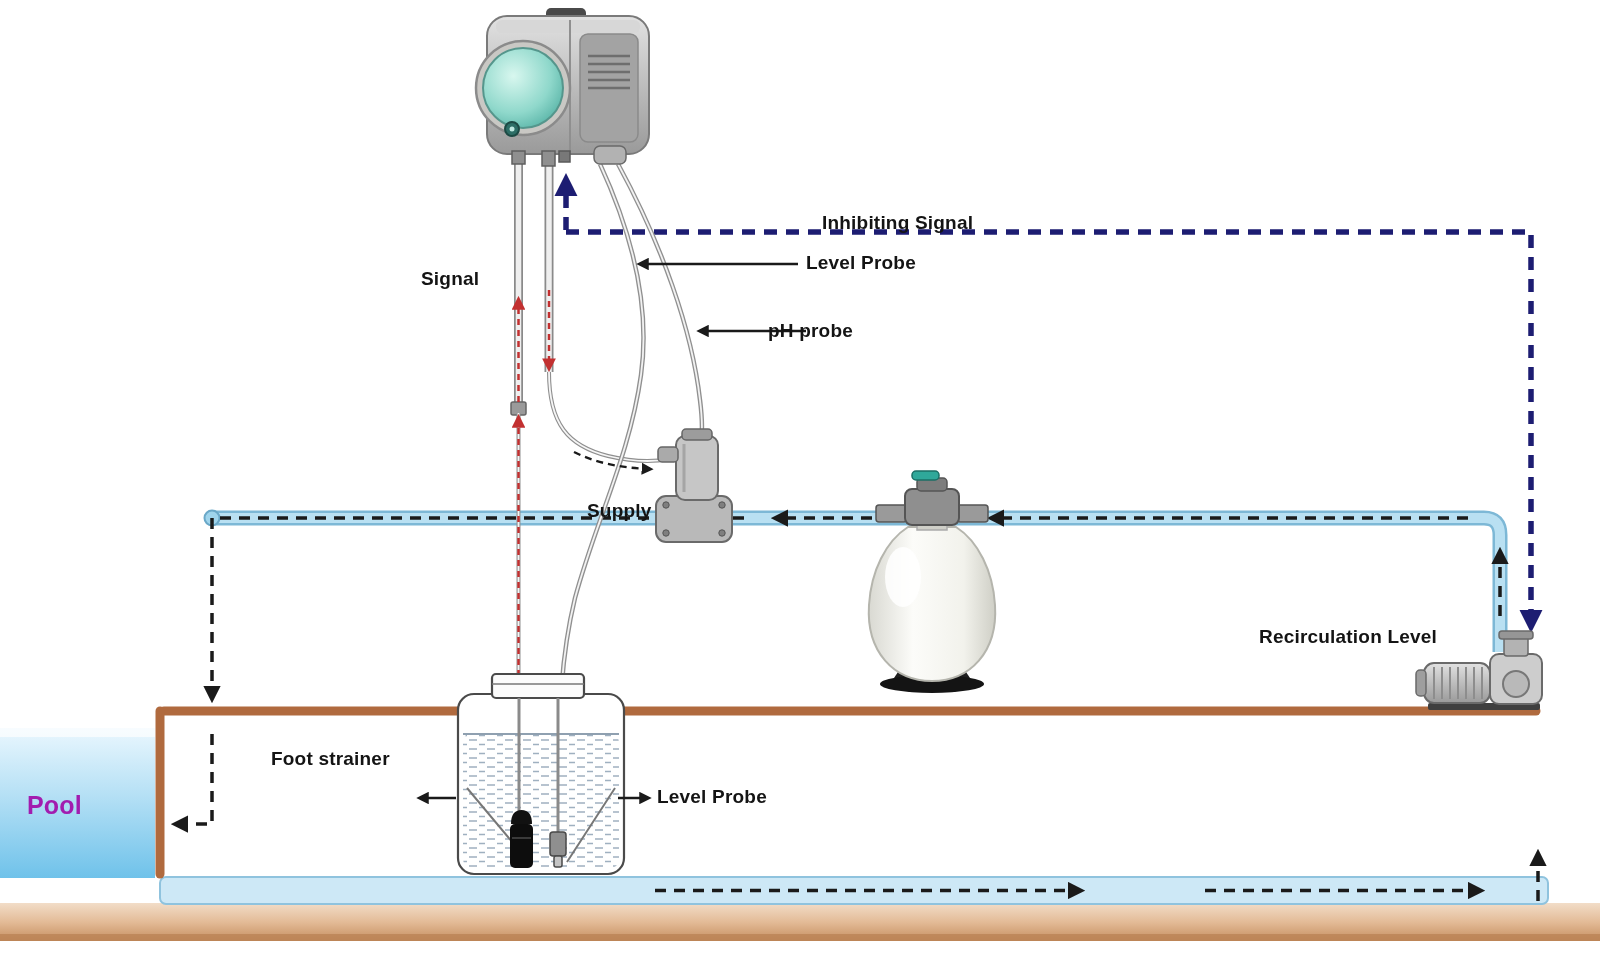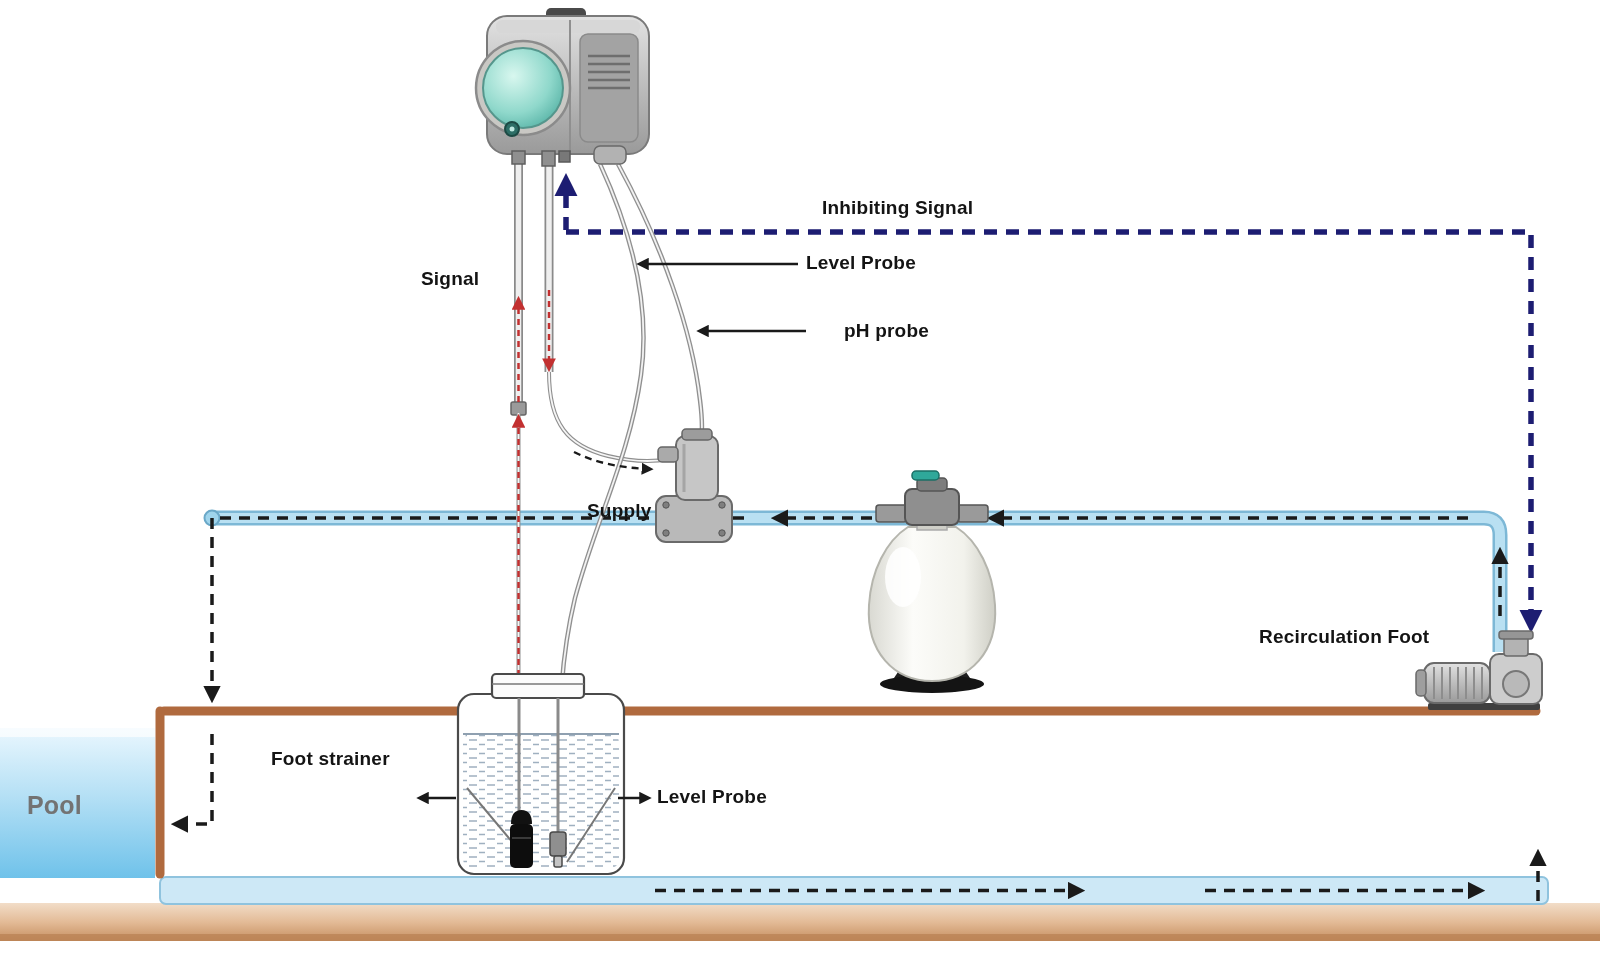--- a/index.html
+++ b/index.html
@@ -5,21 +5,21 @@
   html,body{margin:0;padding:0;background:#ffffff;}
   .stage{
     position:relative;width:1600px;height:954px;overflow:hidden;background:#ffffff;
     font-family:"Liberation Sans", sans-serif;
   }
   .stage svg{position:absolute;left:0;top:0;}
   .label{
     position:absolute;font-weight:bold;font-size:19px;color:#141414;
     white-space:nowrap;letter-spacing:.2px;
   }
-  .pool-label{font-size:25px;color:#737373;}
+  .pool-label{font-size:25px;color:#a21caf;}
   
   .deck{stroke:var(--c-deck-brown,#b06a3e);}
   .pipe-edge{stroke:var(--c-pipe-edge,#7db8d6);}
   .pipe-core{stroke:var(--c-pipe-fill,#b9e0f2);}
   .navy{stroke:var(--c-signal-navy,#1d1d72);fill:none;}
   .flow{stroke:var(--c-flow-black,#1a1a1a);fill:none;}
   .dose{stroke:var(--c-dose-red,#c23030);fill:none;}
   .callout{stroke:var(--c-flow-black,#1a1a1a);fill:none;}
   .mk-black{fill:var(--c-flow-black,#1a1a1a);}
   .mk-navy{fill:var(--c-signal-navy,#1d1d72);}
@@ -221,23 +221,23 @@
   </g>
 
   <g>
     <path class="callout" d="M798 264 H640" stroke-width="2.5" marker-end="url(#aBlack)"></path>
     <path class="callout" d="M806 331 H700" stroke-width="2.5" marker-end="url(#aBlack)"></path>
     <path class="callout" d="M456 798 H420" stroke-width="2.5" marker-end="url(#aBlack)"></path>
     <path class="callout" d="M618 798 H648" stroke-width="2.5" marker-end="url(#aBlack)"></path>
   </g>
 </svg>
 
-<div class="label" style="left:822px;top:197px">Inhibiting Signal</div>
+<div class="label" style="left:822px;top:212px">Inhibiting Signal</div>
 <div class="label" style="left:421px;top:268px">Signal</div>
 <div class="label" style="left:806px;top:252px">Level Probe</div>
-<div class="label" style="left:844px;top:320px">pH probe</div>
+<div class="label" style="left:768px;top:320px">pH probe</div>
 <div class="label" style="left:587px;top:500px">Supply</div>
-<div class="label" style="left:1259px;top:626px">Recirculation Foot</div>
+<div class="label" style="left:1259px;top:626px">Recirculation Level</div>
 <div class="label" style="left:271px;top:748px">Foot strainer</div>
 <div class="label" style="left:657px;top:786px">Level Probe</div>
 <div class="label pool-label" style="left:27px;top:791px">Pool</div>
 
 </div>
 
 </body></html>

